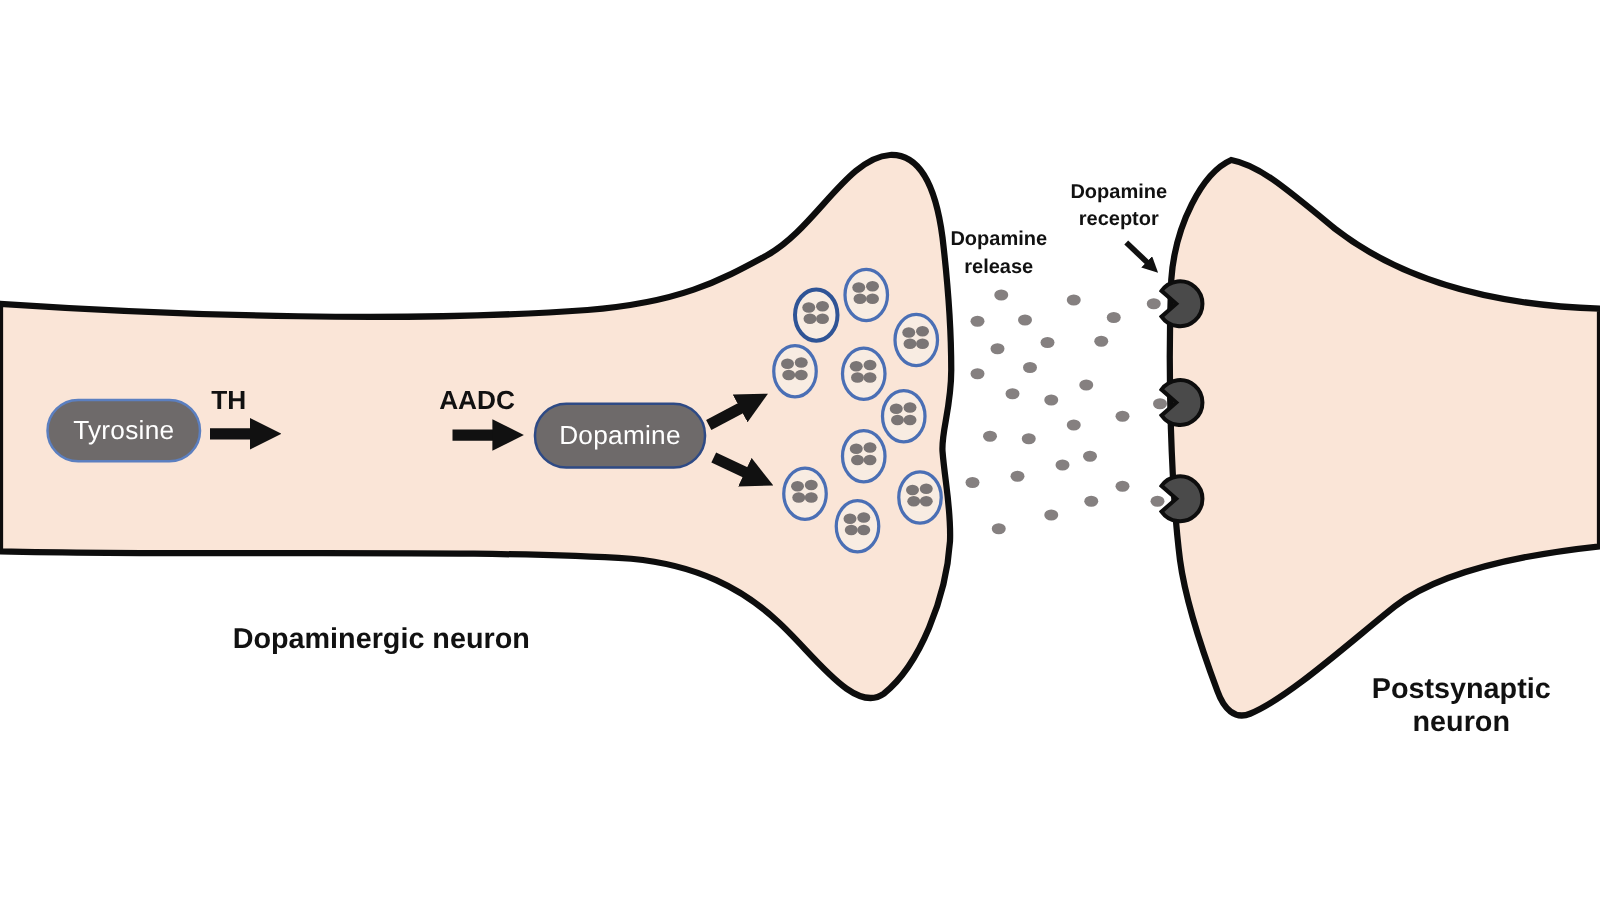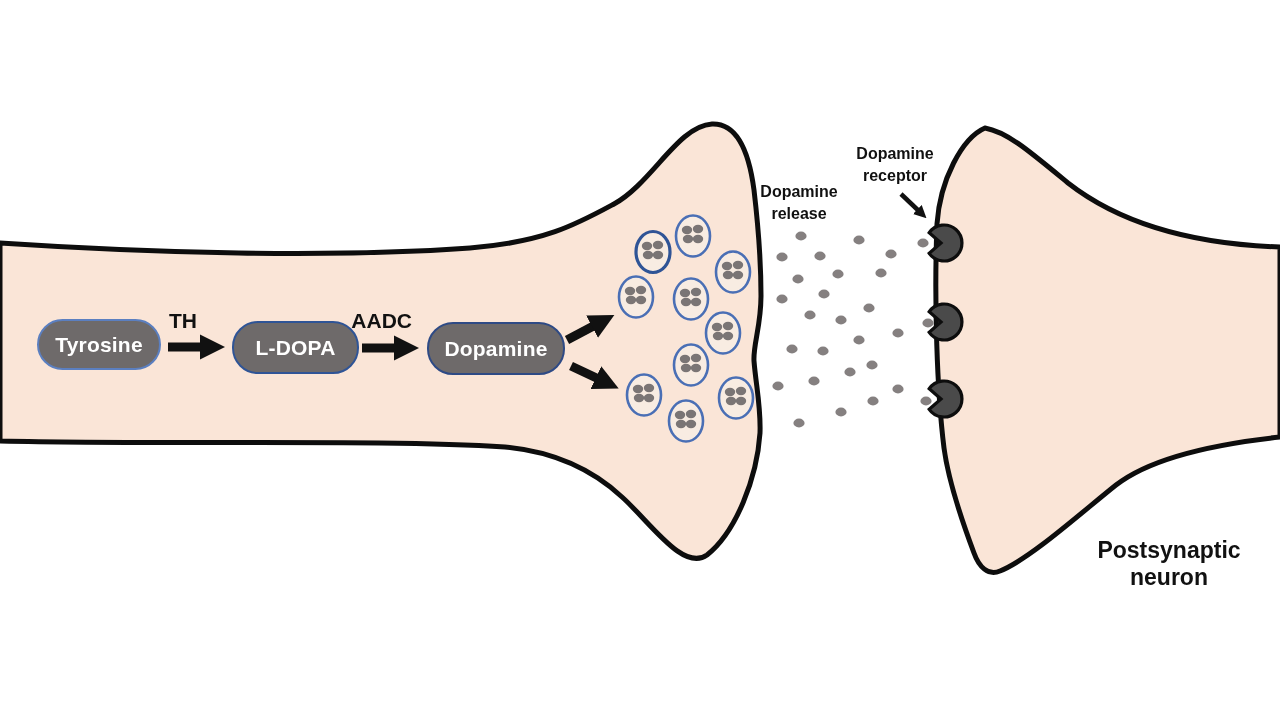--- a/index.html
+++ b/index.html
@@ -18,21 +18,21 @@
   .receptor{fill:var(--receptor-fill);stroke:var(--membrane);stroke-width:3.2;}
 
   .lbl{position:absolute;font-weight:700;color:#111111;}
   .two-line{white-space:pre-line;text-align:center;font-size:16px;line-height:22px;}
   .neuron-name{font-size:23px;text-align:center;}
   .enzyme{font-size:21px;text-align:center;}
 
   .pill{
     position:absolute;display:flex;align-items:center;justify-content:center;
     background:var(--pill-fill);color:var(--pill-text);
-    border-radius:26px;font-weight:700;font-size:21px;letter-spacing:0.2px;text-align:center;
+    border-radius:26px;font-weight:400;font-size:21px;letter-spacing:0.2px;text-align:center;
   }
   .pill-tyrosine{left:37px;top:319px;width:120px;height:47px;border:2.5px solid var(--pill-border-light);}
   .pill-ldopa{left:232px;top:321px;width:123px;height:49px;border:2.5px solid var(--pill-border-mid);}
   .pill-dopamine{left:427px;top:322px;width:134px;height:49px;border:2.5px solid var(--pill-border-dark);}
 
   .lbl-th{left:161px;top:309px;width:44px;}
   .lbl-aadc{left:336px;top:309px;width:76px;text-align:right;}
   .lbl-release{left:749px;top:181px;width:100px;}
   .lbl-receptor{left:845px;top:143px;width:100px;}
   .lbl-presyn{left:155px;top:497px;width:300px;}
@@ -194,31 +194,29 @@
     </g>
 
     <line class="thin-arrow" x1="901" y1="194" x2="921" y2="213" marker-end="url(#head)"></line>
   </svg>
 
   <div class="pill pill-tyrosine">
     <span>Tyrosine</span>
   </div>
   <div class="lbl enzyme lbl-th">TH</div>
 
-  <div class="pill pill-ldopa">
-    <span>L-DOPA</span>
-  </div>
   <div class="lbl enzyme lbl-aadc">AADC</div>
 
   <div class="pill pill-dopamine">
     <span>Dopamine</span>
   </div>
 
   <div class="lbl two-line lbl-release">Dopamine
 release</div>
 
   <div class="lbl two-line lbl-receptor">Dopamine
 receptor</div>
 
+  <div class="lbl neuron-name lbl-presyn">Dopaminergic neuron</div>
 
   <div class="lbl neuron-name lbl-postsyn">Postsynaptic neuron</div>
 
 </div>
 
 </body></html>

